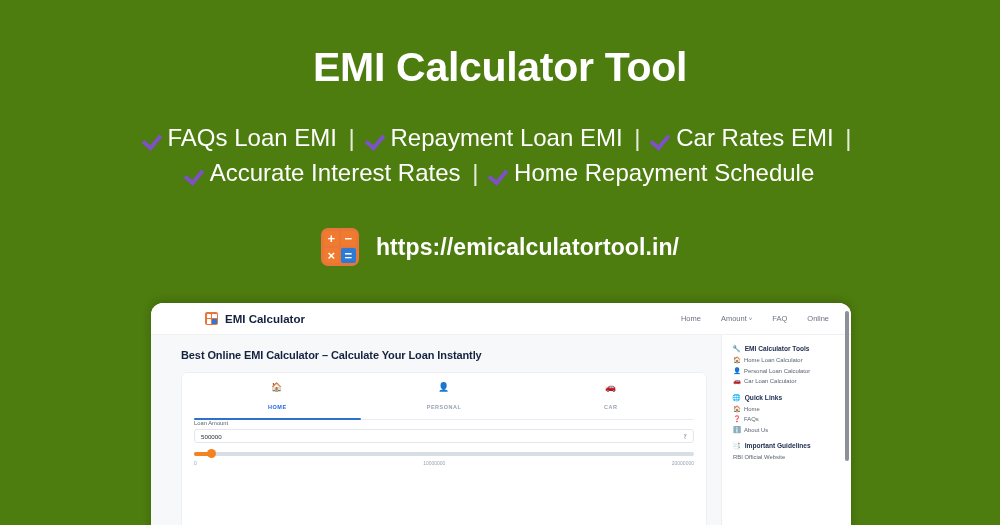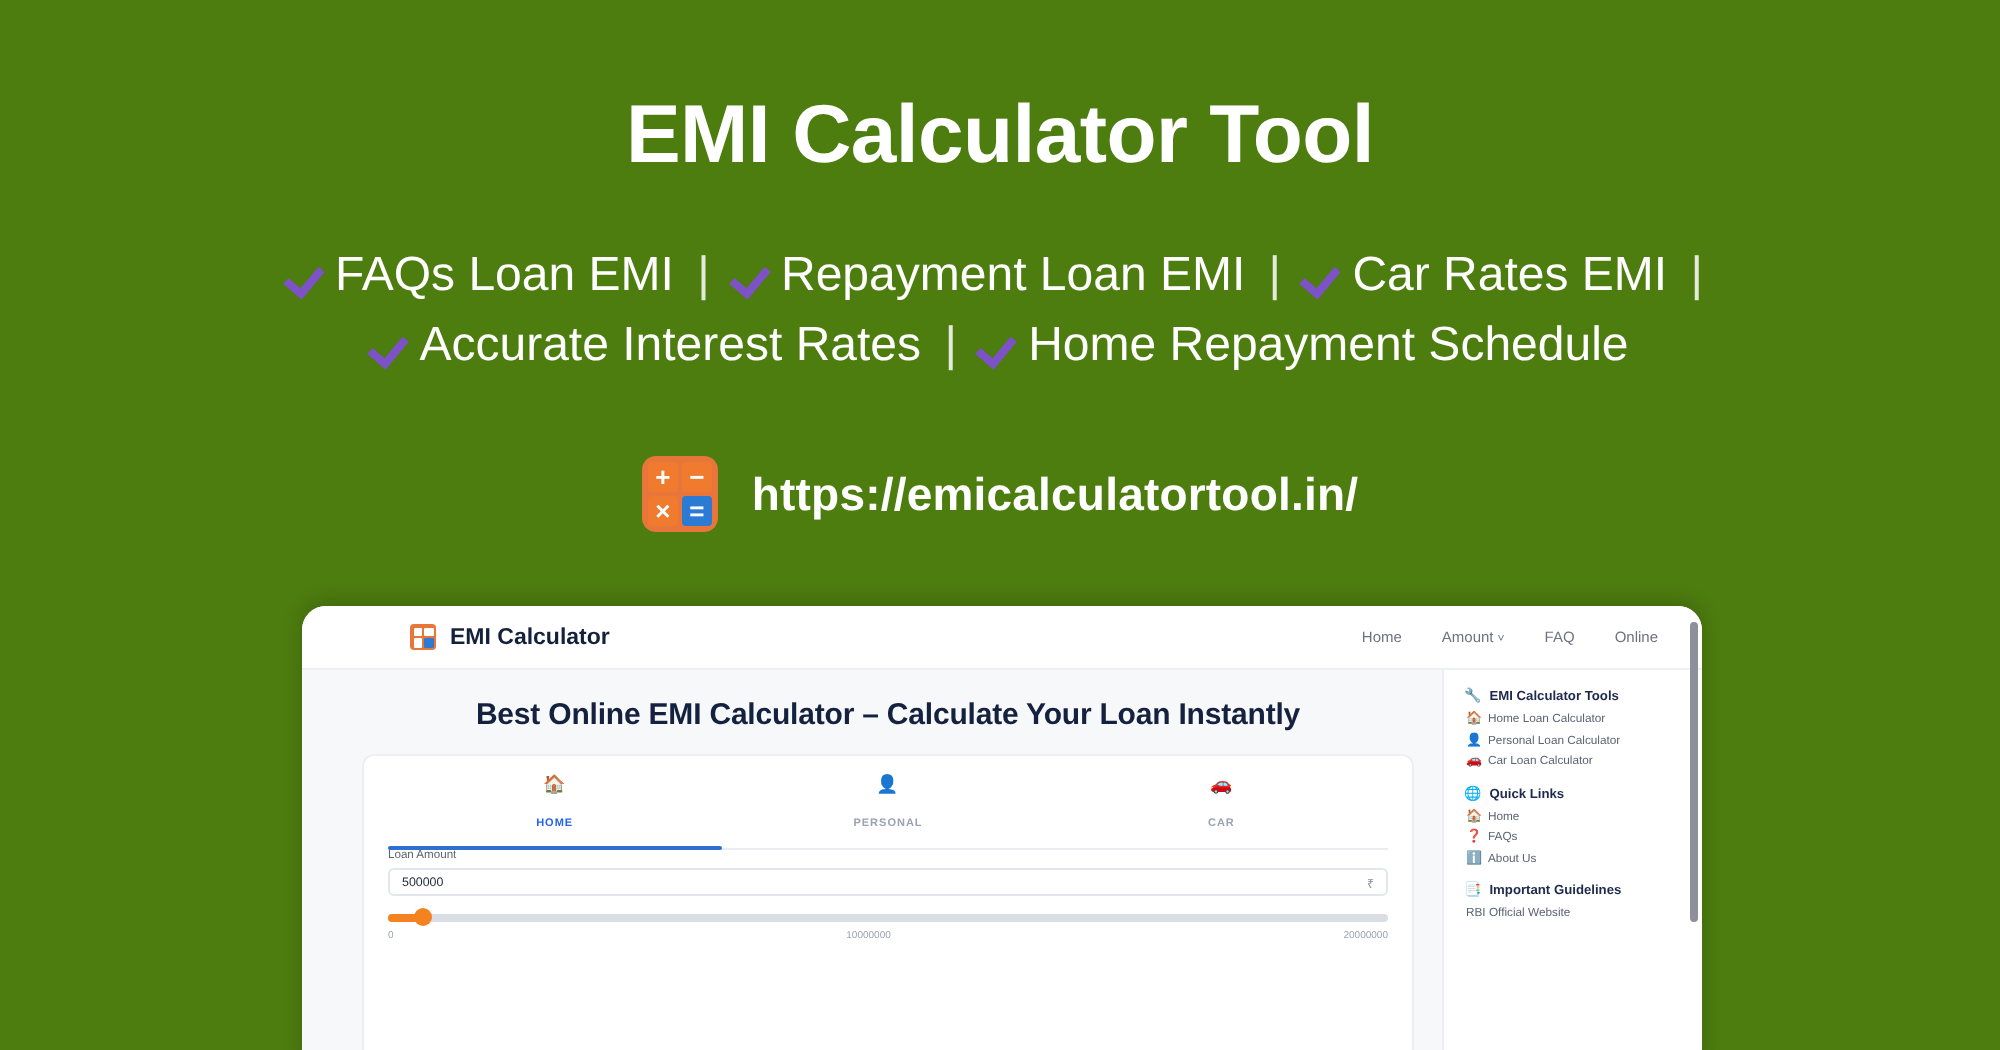--- a/index.html
+++ b/index.html
@@ -87,22 +87,22 @@
   .brand-icon i { background: #fff; border-radius: .5px; display: block; }
   .brand-icon i.b { background: #2b7bd4; }
   .brand-name { font-size: 11.5px; font-weight: 700; color: #14213d; }
   .mock-nav { margin-left: auto; display: flex; align-items: center; gap: 20px; }
   .mock-nav a { font-size: 7.5px; color: #6b7280; text-decoration: none; white-space: nowrap; }
   .caret { font-size: 6px; margin-left: 2px; }
 
   .mock-body { display: flex; height: 198px; background: #f7f8fa; }
   .mock-main { flex: 1; padding: 10px 14px 0 30px; }
   .page-head {
-    font-size: 15px; font-weight: 700; color: #15223f;
-    text-align: center; margin: 4px 0 11px 0; letter-spacing: -.1px;
+    font-size: 11px; font-weight: 700; color: #15223f;
+    text-align: left; margin: 4px 0 11px 0; letter-spacing: -.1px;
   }
   .card {
     background: #ffffff; border: 1px solid #edeff3; border-radius: 6px;
     padding: 9px 12px 0 12px; height: 160px;
   }
   .tabs { display: flex; border-bottom: 1px solid #e9ecf1; }
   .tab {
     flex: 1; text-align: center; padding-bottom: 6px; position: relative;
     cursor: pointer;
   }

